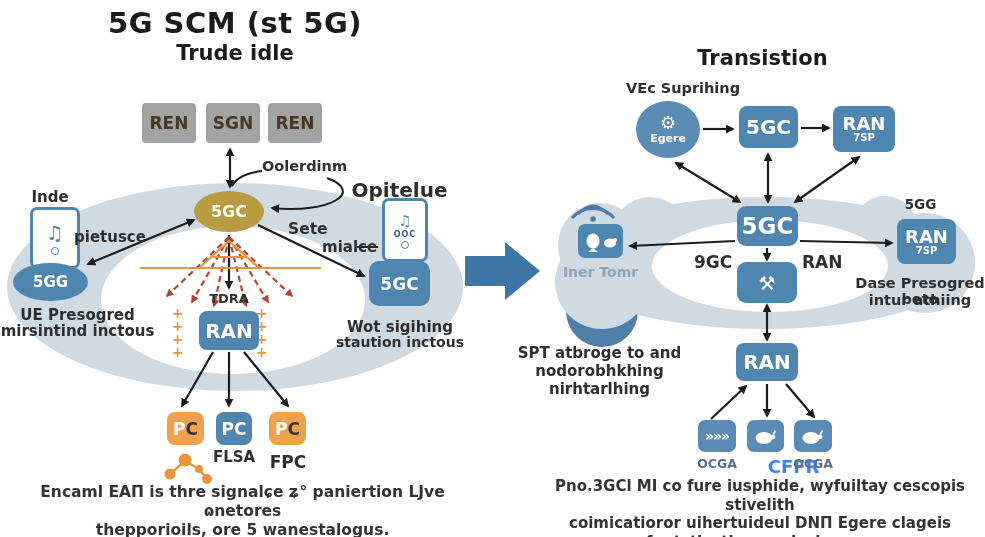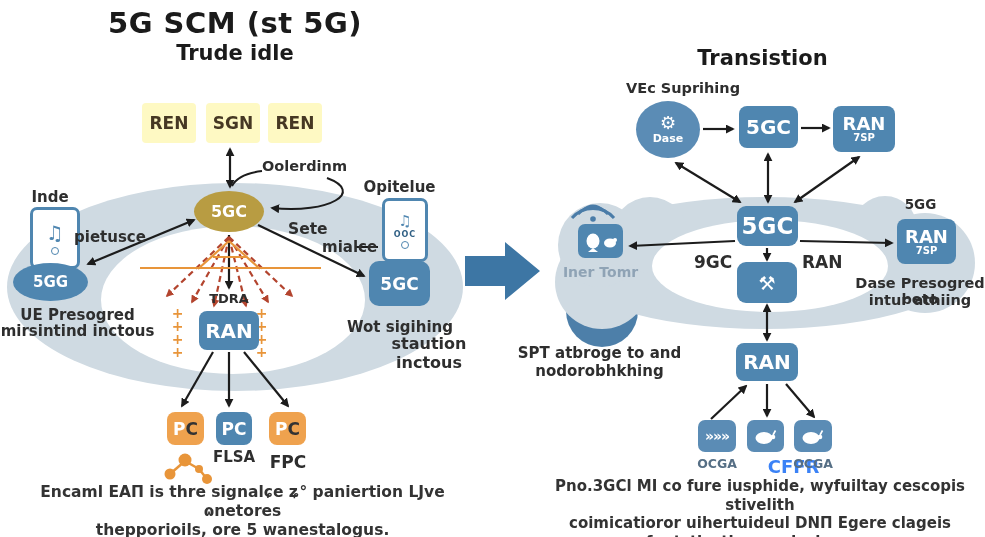--- a/index.html
+++ b/index.html
@@ -3,21 +3,21 @@
 <meta charset="utf-8">
 <style>
   html,body{margin:0;padding:0;background:#fff;}
   .canvas{position:relative;width:985px;height:537px;background:#ffffff;overflow:hidden;
           font-family:"DejaVu Sans",sans-serif;color:#2b2b2b;}
   .abs{position:absolute;}
   .ctr{display:flex;align-items:center;justify-content:center;text-align:center;}
   .col{display:flex;flex-direction:column;align-items:center;justify-content:center;text-align:center;}
   .ttl1{font-size:29px;font-weight:bold;color:#1b1b1b;letter-spacing:0.5px;}
   .ttl2{font-size:21px;font-weight:bold;color:#1b1b1b;text-align:center;}
-  .obox{background:#fef9c3;border-radius:4px;font-weight:bold;font-size:17px;color:#463823;}
+  .obox{background:#a3a3a3;border-radius:4px;font-weight:bold;font-size:17px;color:#463823;}
   .bbox{background:#4f86b0;border-radius:8px;color:#fff;font-weight:bold;}
   .lbl{font-weight:bold;color:#2e2e2e;}
   .cap{font-weight:bold;color:#333;line-height:19px;font-size:15.5px;text-align:center;}
   .sub{font-size:10px;font-weight:bold;line-height:10px;}
   .phone{background:#fff;border:3px solid #4f86b0;border-radius:7px;display:flex;flex-direction:column;
          align-items:center;justify-content:center;}
   .note{color:#4f86b0;font-weight:bold;}
   .homedot{width:6px;height:6px;border:1.5px solid #4f86b0;border-radius:50%;margin-top:2px;}
   .plus{color:#e8953a;font-weight:bold;font-size:14px;line-height:13px;letter-spacing:3px;text-align:center;white-space:pre-line;}
   .svgl{position:absolute;left:0;top:0;z-index:1;}
@@ -137,21 +137,21 @@
   </div>
 
   <div class="abs ui lbl" style="left:74px;top:228px;font-size:15px;">pietusce</div>
 
   <div class="abs ui ctr" style="left:194px;top:191px;width:70px;height:41px;border-radius:50%;
        background:#b89c42;color:#fff;font-weight:bold;font-size:16px;">5GC</div>
 
   <div class="abs ui lbl" style="left:288px;top:220px;font-size:15.5px;">Sete</div>
   <div class="abs ui lbl" style="left:322px;top:238px;font-size:15px;">mialce</div>
 
-  <div class="abs ui ctr lbl" style="left:362px;top:178px;width:75px;font-size:15px;">Opitelue</div>
+  <div class="abs ui ctr lbl" style="left:362px;top:178px;width:75px;font-size:20px;">Opitelue</div>
 
   <div class="abs ui phone" style="left:382px;top:198px;width:40px;height:58px;">
     <span class="note" style="font-size:15px;">♫</span>
     <span style="font-size:8px;font-weight:bold;color:#2f5f84;letter-spacing:1px;">OOC</span>
     <div class="homedot"></div>
   </div>
 
   <div class="abs ui ctr" style="left:13px;top:263px;width:75px;height:38px;border-radius:50%;
        background:#4f86b0;color:#fff;font-weight:bold;font-size:15px;">5GG</div>
 
@@ -162,21 +162,21 @@
 + +</div>
   <div class="abs ui plus" style="left:248px;top:307px;width:30px;">+ +
 + +</div>
 
   <div class="abs ui ctr lbl" style="left:204px;top:291px;width:50px;font-size:13px;">TDRA</div>
 
   <div class="abs ui ctr bbox" style="left:199px;top:311px;width:60px;height:39px;font-size:20px;">RAN</div>
 
   <div class="abs ui ctr bbox" style="left:369px;top:261px;width:61px;height:45px;border-radius:10px;font-size:17px;">5GC</div>
   <div class="abs ui ctr lbl" style="left:330px;top:318px;width:140px;font-size:15px;">Wot sigihing</div>
-  <div class="abs ui ctr lbl" style="left:330px;top:334px;width:140px;font-size:16px;margin-left:29px;">staution inctous</div>
+  <div class="abs ui ctr lbl" style="left:330px;top:334px;width:140px;font-size:14px;">staution inctous</div>
 
   <div class="abs ui ctr" style="left:167px;top:412px;width:37px;height:33px;border-radius:8px;
        background:#efa24e;font-weight:bold;font-size:17px;">
     <span style="color:#fff;">P</span>
     <span style="color:#333;">C</span>
   </div>
   <div class="abs ui ctr" style="left:216px;top:412px;width:36px;height:33px;border-radius:8px;
        background:#4f86b0;font-weight:bold;font-size:17px;">
     <span style="color:#fff;">P</span>
     <span style="color:#fff;">C</span>
@@ -195,21 +195,21 @@
     <div>thepporioils, ore 5 wanestalogus.</div>
   </div>
 
   <div class="abs ui ctr ttl2" style="left:590px;top:46px;width:345px;">Transistion</div>
 
   <div class="abs ui lbl" style="left:626px;top:80px;font-size:14.5px;">VEc Suprihing</div>
 
   <div class="abs ui col" style="left:636px;top:101px;width:64px;height:57px;border-radius:50%;
        background:#5b8cb5;color:#fff;">
     <span style="font-size:18px;line-height:18px;">⚙</span>
-    <span style="font-size:11px;font-weight:bold;">Dase</span>
+    <span style="font-size:11px;font-weight:bold;">Egere</span>
   </div>
 
   <div class="abs ui ctr bbox" style="left:739px;top:106px;width:59px;height:42px;font-size:20px;">5GC</div>
 
   <div class="abs ui col bbox" style="left:833px;top:106px;width:62px;height:46px;">
     <span style="font-size:18px;line-height:18px;">RAN</span>
     <span class="sub">7SP</span>
   </div>
 
   <div class="abs ui ctr bbox" style="left:737px;top:206px;width:61px;height:40px;border-radius:9px;font-size:23px;">5GC</div>
@@ -226,20 +226,21 @@
       <ellipse cx="10" cy="11" rx="6.5" ry="7.5" fill="#fff"></ellipse>
       <polygon points="10,18 5,22 15,22" fill="#fff"></polygon>
       <ellipse cx="27" cy="13" rx="6" ry="4.5" fill="#fff"></ellipse>
       <circle cx="32" cy="10" r="2" fill="#fff"></circle>
     </svg>
   </div>
   <div class="abs ui ctr" style="left:558px;top:264px;width:85px;font-size:14px;font-weight:bold;color:#8fa3b5;">Iner Tomr</div>
 
   <div class="abs ui ctr lbl" style="left:512px;top:344px;width:175px;font-size:15px;">SPT atbroge to and</div>
   <div class="abs ui ctr lbl" style="left:512px;top:362px;width:175px;font-size:15px;">nodorobhkhing</div>
+  <div class="abs ui ctr lbl" style="left:512px;top:380px;width:175px;font-size:15px;">nirhtarlhing</div>
 
   <div class="abs ui ctr lbl" style="left:893px;top:196px;width:55px;font-size:13.5px;">5GG</div>
 
   <div class="abs ui col bbox" style="left:897px;top:219px;width:59px;height:45px;">
     <span style="font-size:18px;line-height:18px;">RAN</span>
     <span class="sub">7SP</span>
   </div>
 
   <div class="abs ui ctr lbl" style="left:853px;top:275px;width:134px;font-size:14.5px;">Dase Presogred beto</div>
   <div class="abs ui ctr lbl" style="left:853px;top:292px;width:134px;font-size:14.5px;">intur athiing</div>

